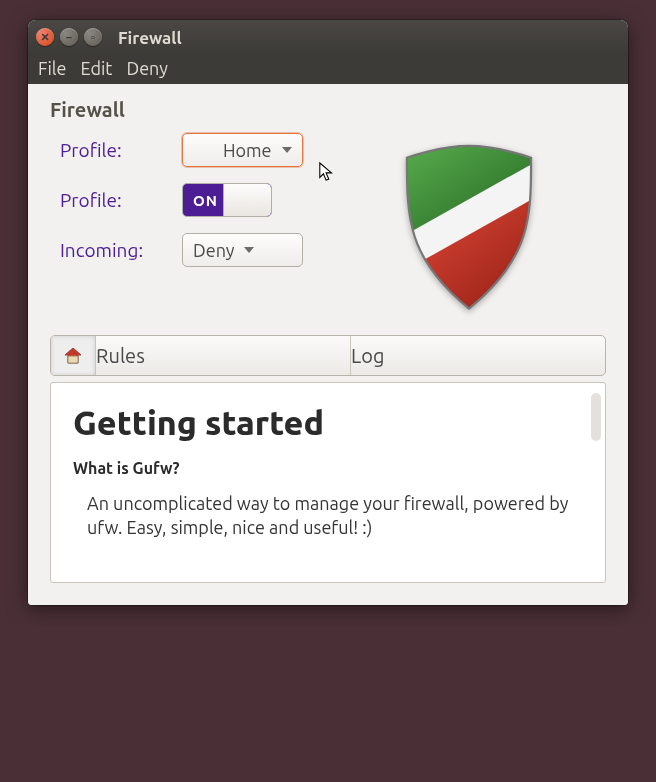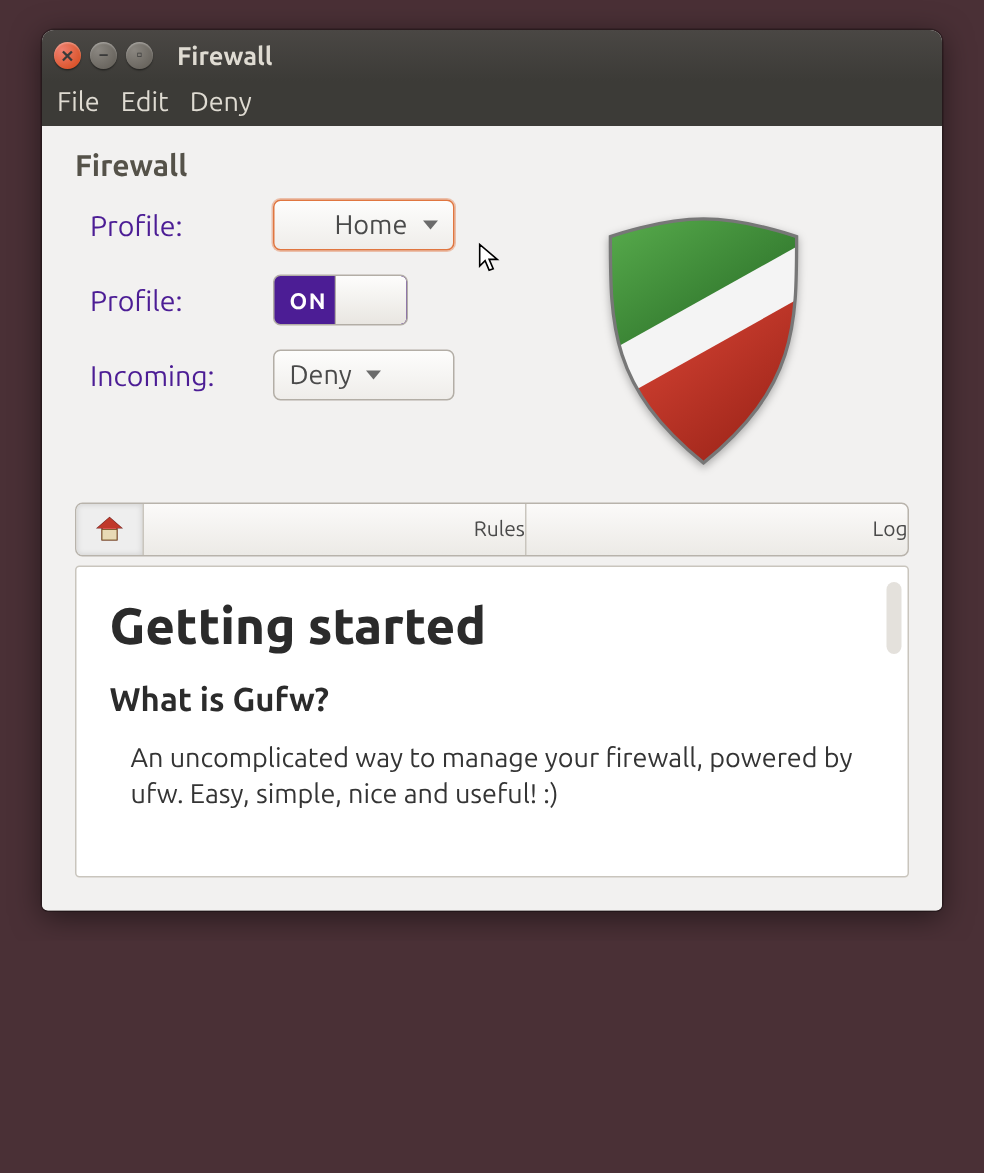--- a/index.html
+++ b/index.html
@@ -141,23 +141,23 @@
   .tabs {
     margin-top: 22px;
     display: flex;
     border: 1px solid #b8b3ab;
     border-radius: 5px;
     overflow: hidden;
     background: linear-gradient(to bottom, #fbfaf9, #eceae6);
   }
   .tab {
     flex: 1;
-    text-align: right;
+    text-align: left;
     padding: 8px 0;
-    font-size: 14px;
+    font-size: 20px;
     color: #4a4a4a;
     border-left: 1px solid #c9c5bd;
     cursor: pointer;
   }
   .tab:first-child { border-left: none; flex: 0 0 44px; background:#eee; box-shadow: inset 0 0 4px rgba(0,0,0,0.15);}
   .tab.home-tab { display:flex; align-items:center; justify-content:center; }
   .panel {
     margin-top: 6px;
     border: 1px solid #c9c5bd;
     background: #ffffff;
@@ -166,21 +166,21 @@
     position: relative;
   }
   .panel h1 {
     margin: 4px 0 18px 0;
     font-size: 34px;
     font-weight: 800;
     color: #2b2b2b;
   }
   .panel h2 {
     margin: 0 0 14px 0;
-    font-size: 22px;
+    font-size: 16px;
     font-weight: 700;
     color: #2b2b2b;
   }
   .panel p {
     margin: 14px;
     font-size: 18px;
     color: #343434;
     line-height: 1.35;
   }
   .scroll-thumb {

